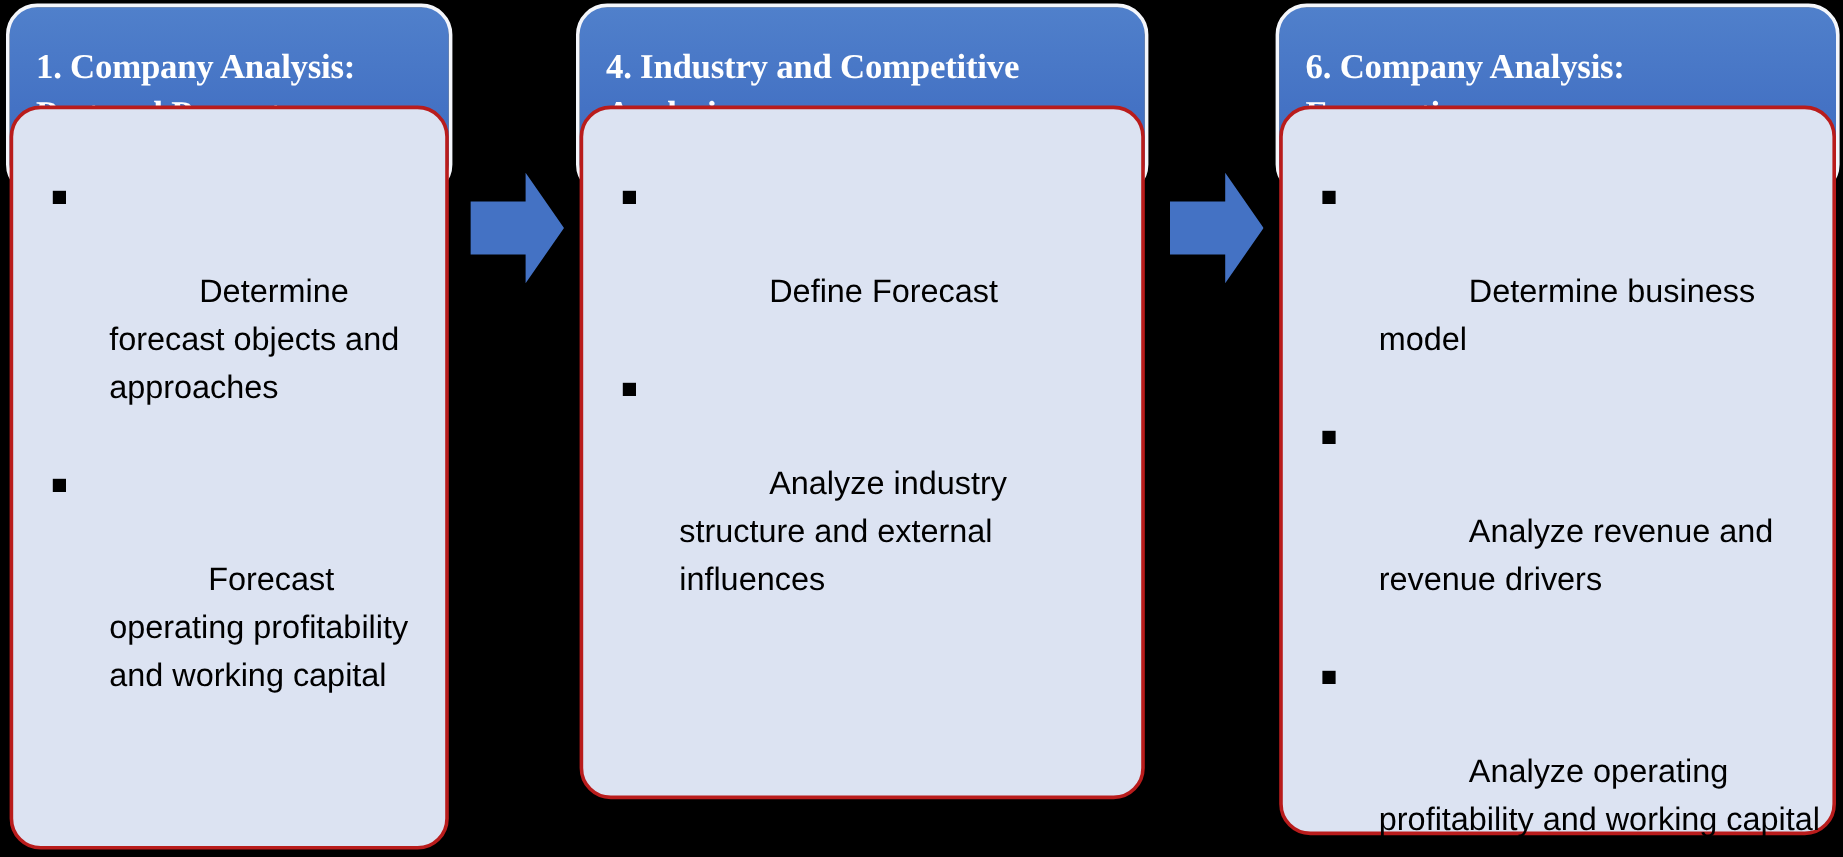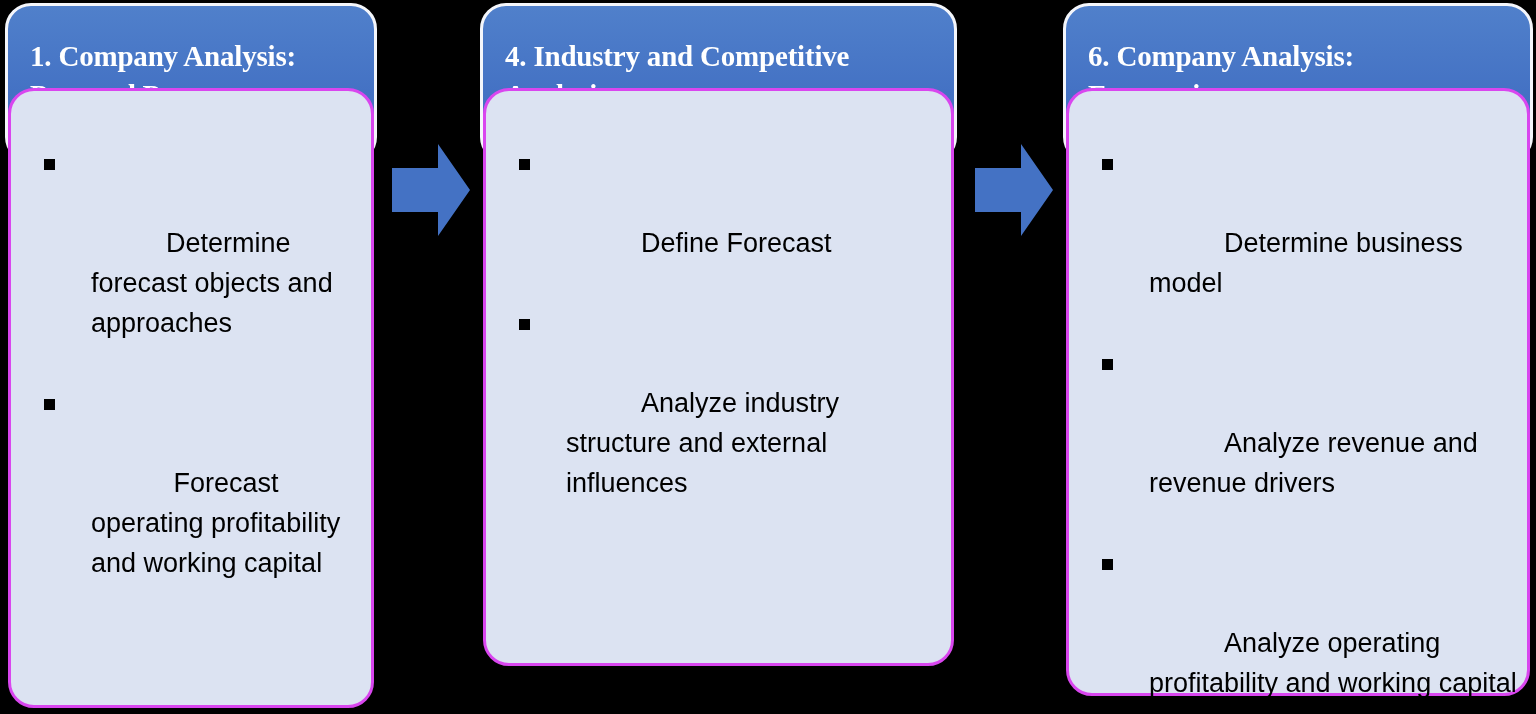--- a/index.html
+++ b/index.html
@@ -57,21 +57,21 @@
 
   
   .body-card {
     position: absolute;
     left: 3px;
     top: 88px;
     width: calc(100% - 6px);
     box-sizing: border-box;
     background: #DCE3F2;
     border-radius: 26px;
-    border: 3px solid #d946ef;
+    border: 3px solid #b91c1c;
     padding: 52px 8px 22px 8px;
   }
   .col-1 .body-card { height: 620px; }
   .col-2 .body-card { height: 578px; }
   .col-3 .body-card { height: 608px; }
 
   ul.bullets {
     list-style: none;
     margin: 0;
     padding: 0;

